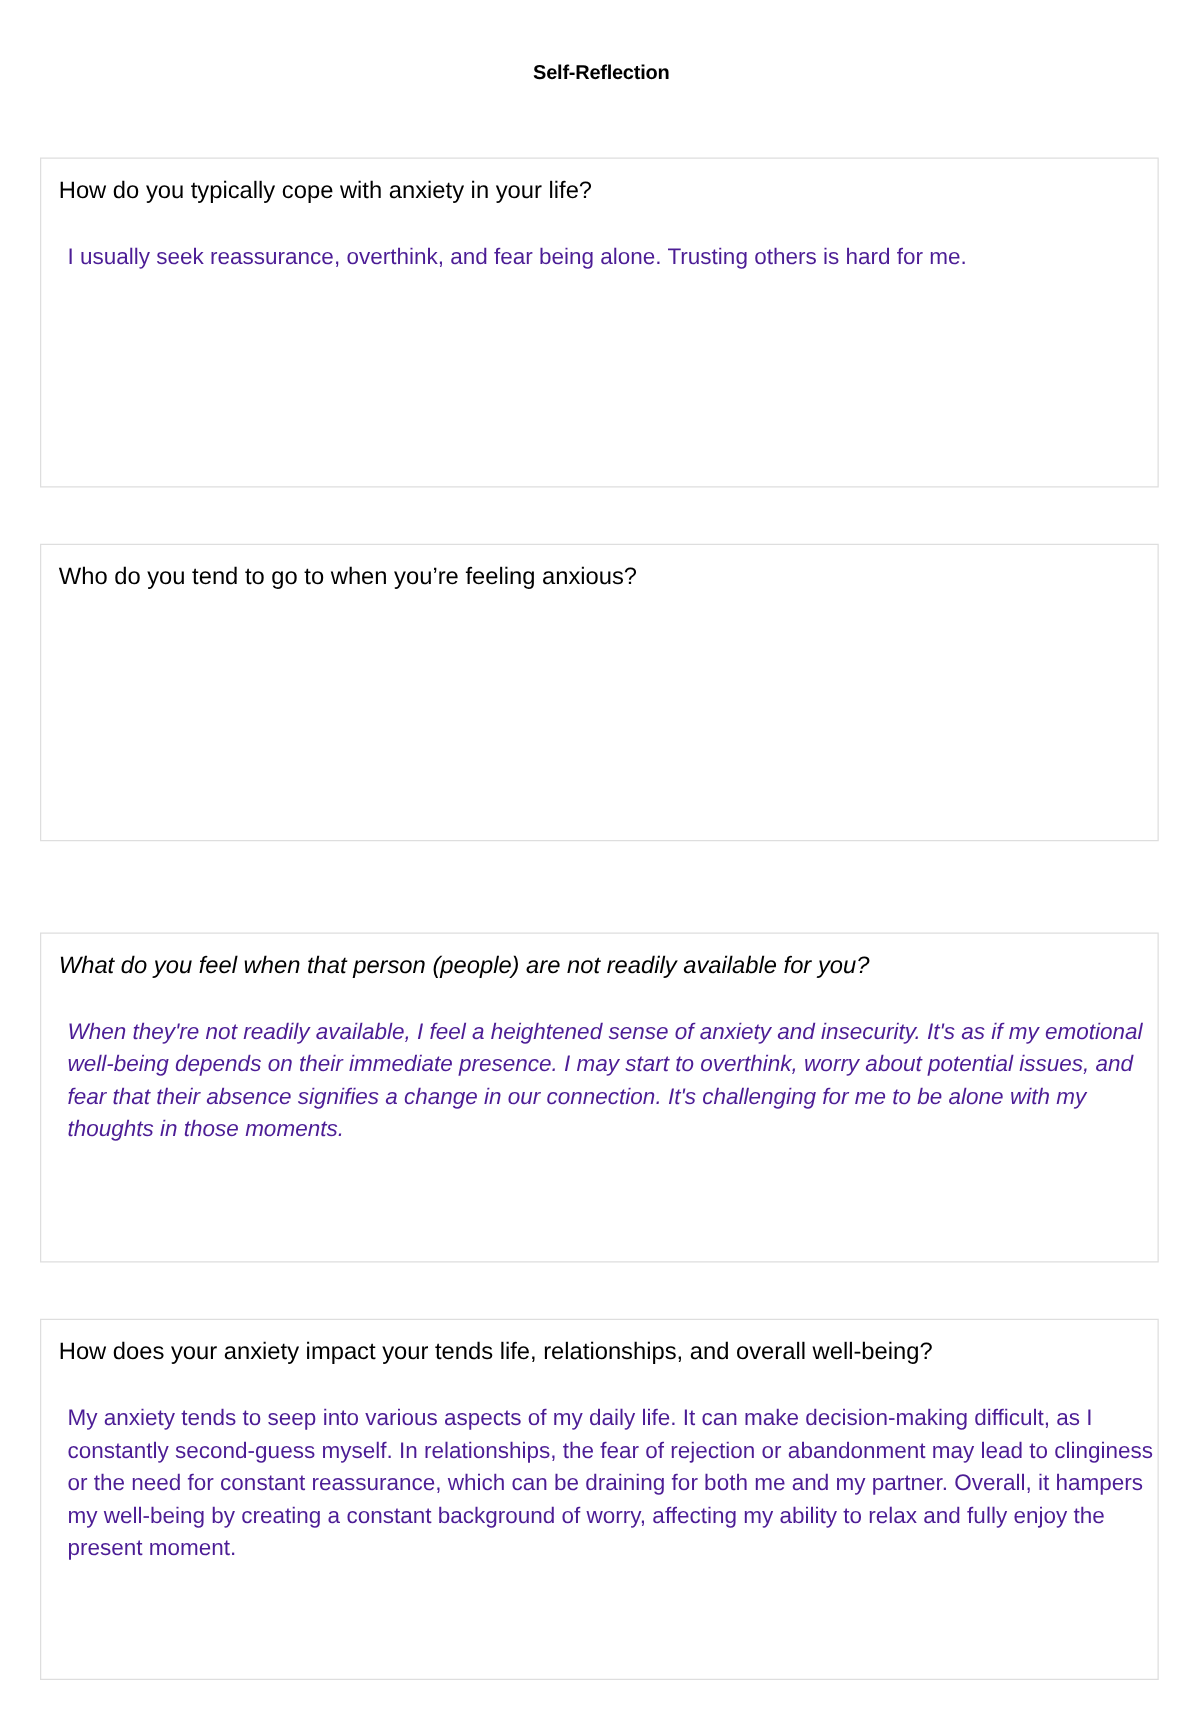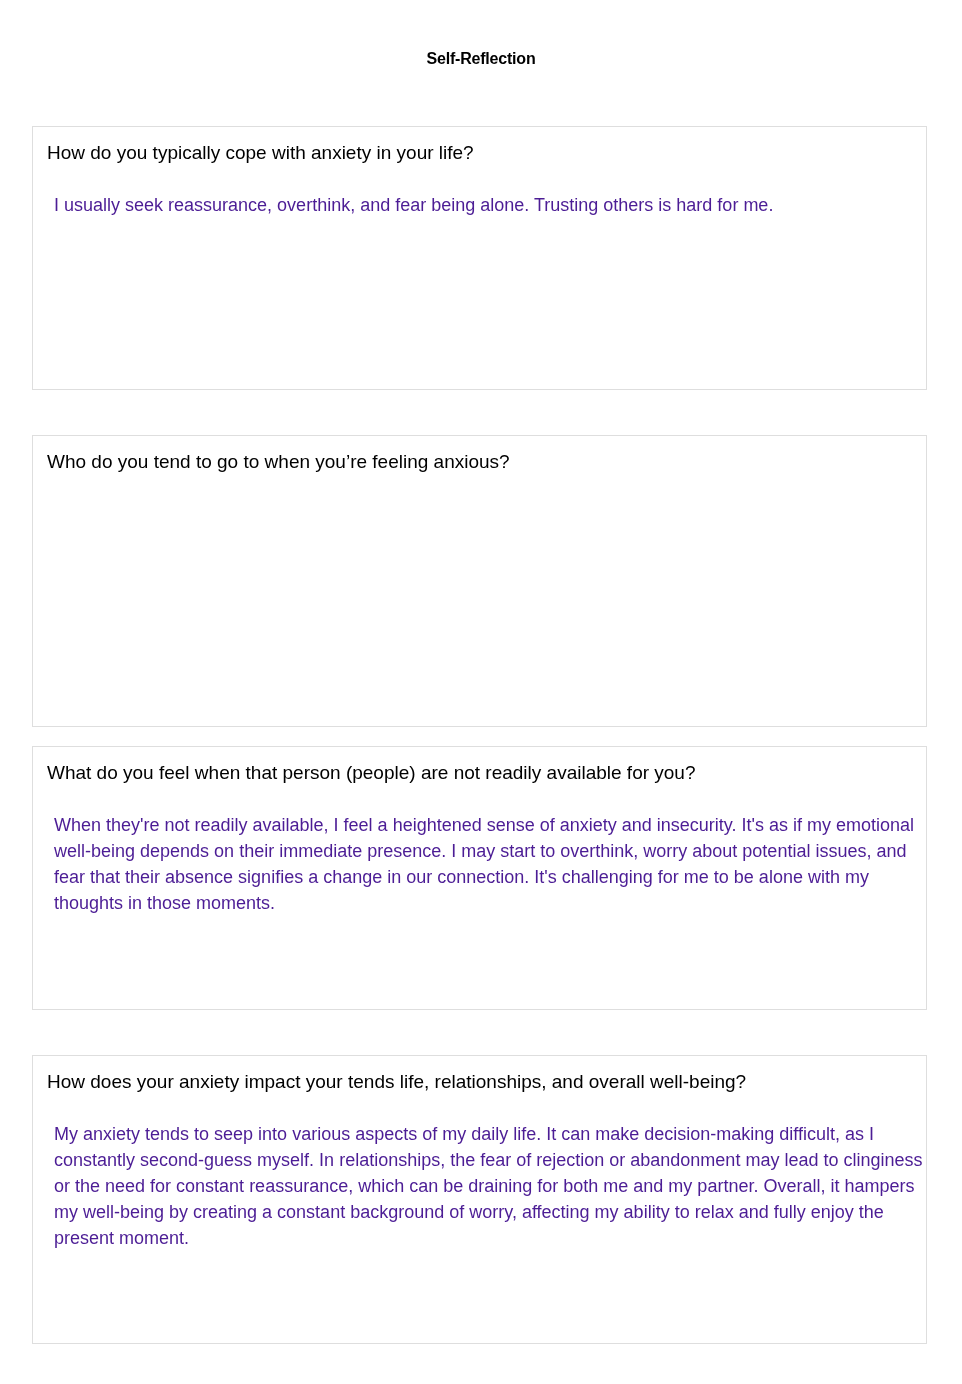--- a/index.html
+++ b/index.html
@@ -12,25 +12,25 @@
 </head>
 <body>
 
 <div class="title">Self-Reflection</div>
 
 <div class="card" style="top:126px;height:264px;">
   <div class="q">How do you typically cope with anxiety in your life?</div>
   <div class="a" style="width:825px;">I usually seek reassurance, overthink, and fear being alone. Trusting others is hard for me.</div>
 </div>
 
-<div class="card" style="top:435px;height:292px;">
+<div class="card" style="top:435px;height:238px;">
   <div class="q">Who do you tend to go to when you’re feeling anxious?</div>
 </div>
 
-<div class="card" style="top:746px;height:264px;">
+<div class="card" style="top:746px;height:264px;font-style:italic;">
   <div class="q">What do you feel when that person (people) are not readily available for you?</div>
   <div class="a" style="width:875px;">When they're not readily available, I feel a heightened sense of anxiety and insecurity. It's as if my emotional well-being depends on their immediate presence. I may start to overthink, worry about potential issues, and fear that their absence signifies a change in our connection. It's challenging for me to be alone with my thoughts in those moments.</div>
 </div>
 
 <div class="card" style="top:1055px;height:289px;">
   <div class="q">How does your anxiety impact your tends life, relationships, and overall well-being?</div>
   <div class="a" style="width:870px;">My anxiety tends to seep into various aspects of my daily life. It can make decision-making difficult, as I constantly second-guess myself. In relationships, the fear of rejection or abandonment may lead to clinginess or the need for constant reassurance, which can be draining for both me and my partner. Overall, it hampers my well-being by creating a constant background of worry, affecting my ability to relax and fully enjoy the present moment.</div>
 </div>
 
 </body></html>

